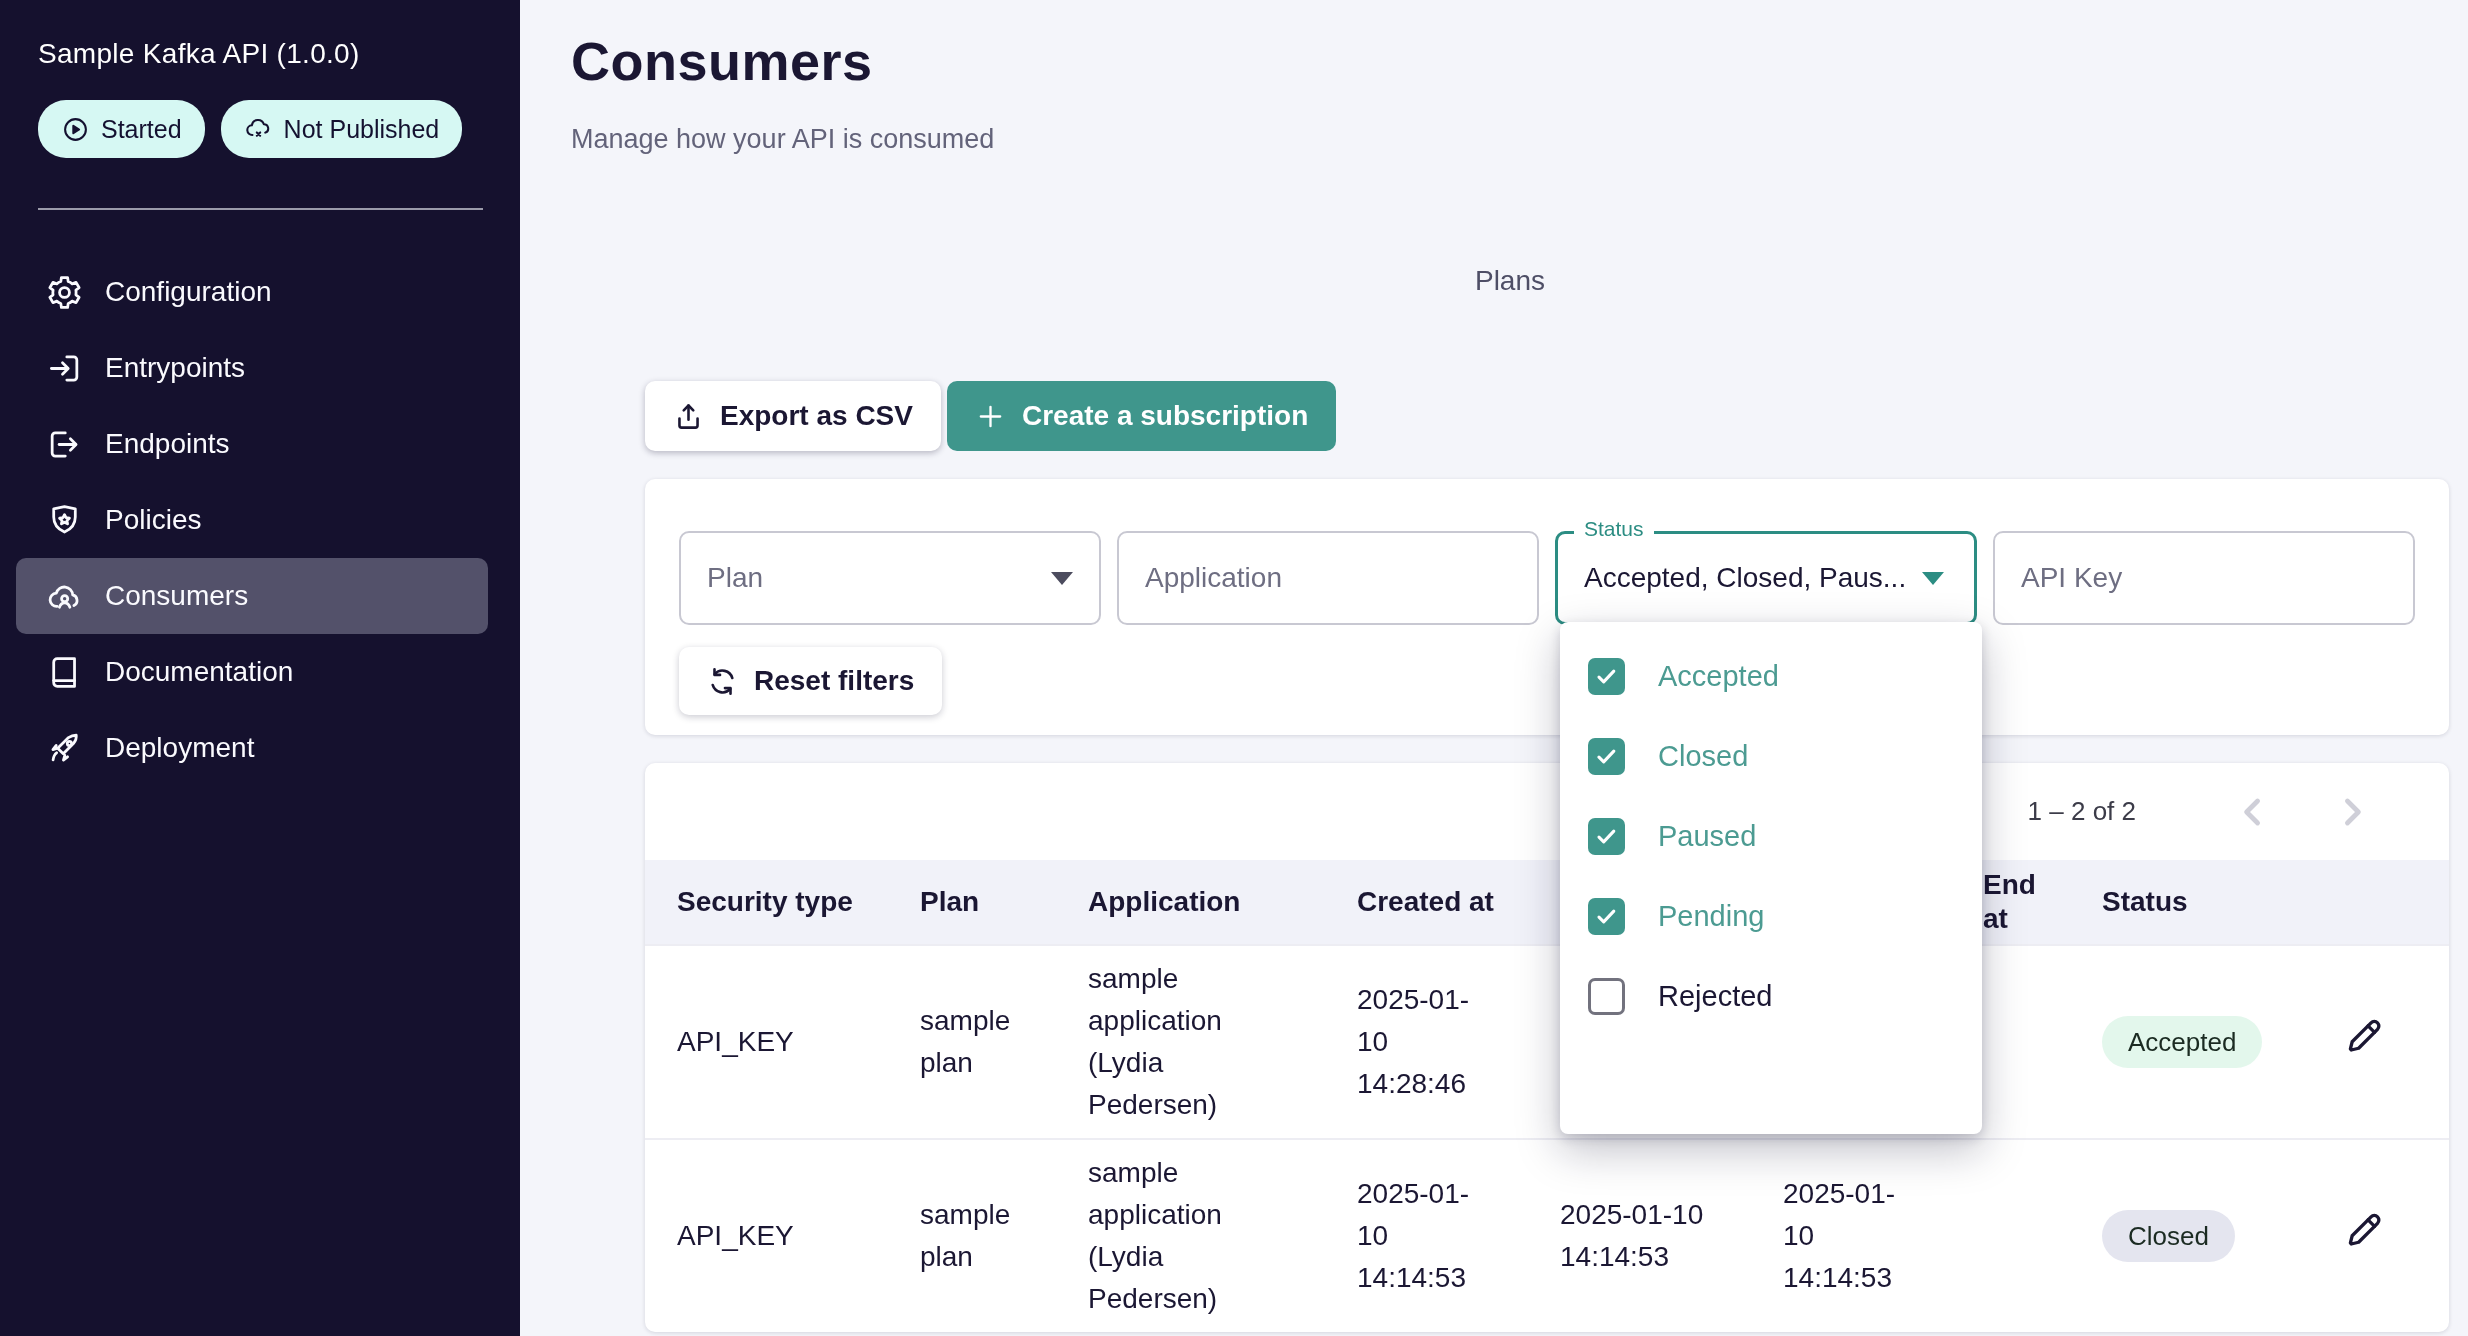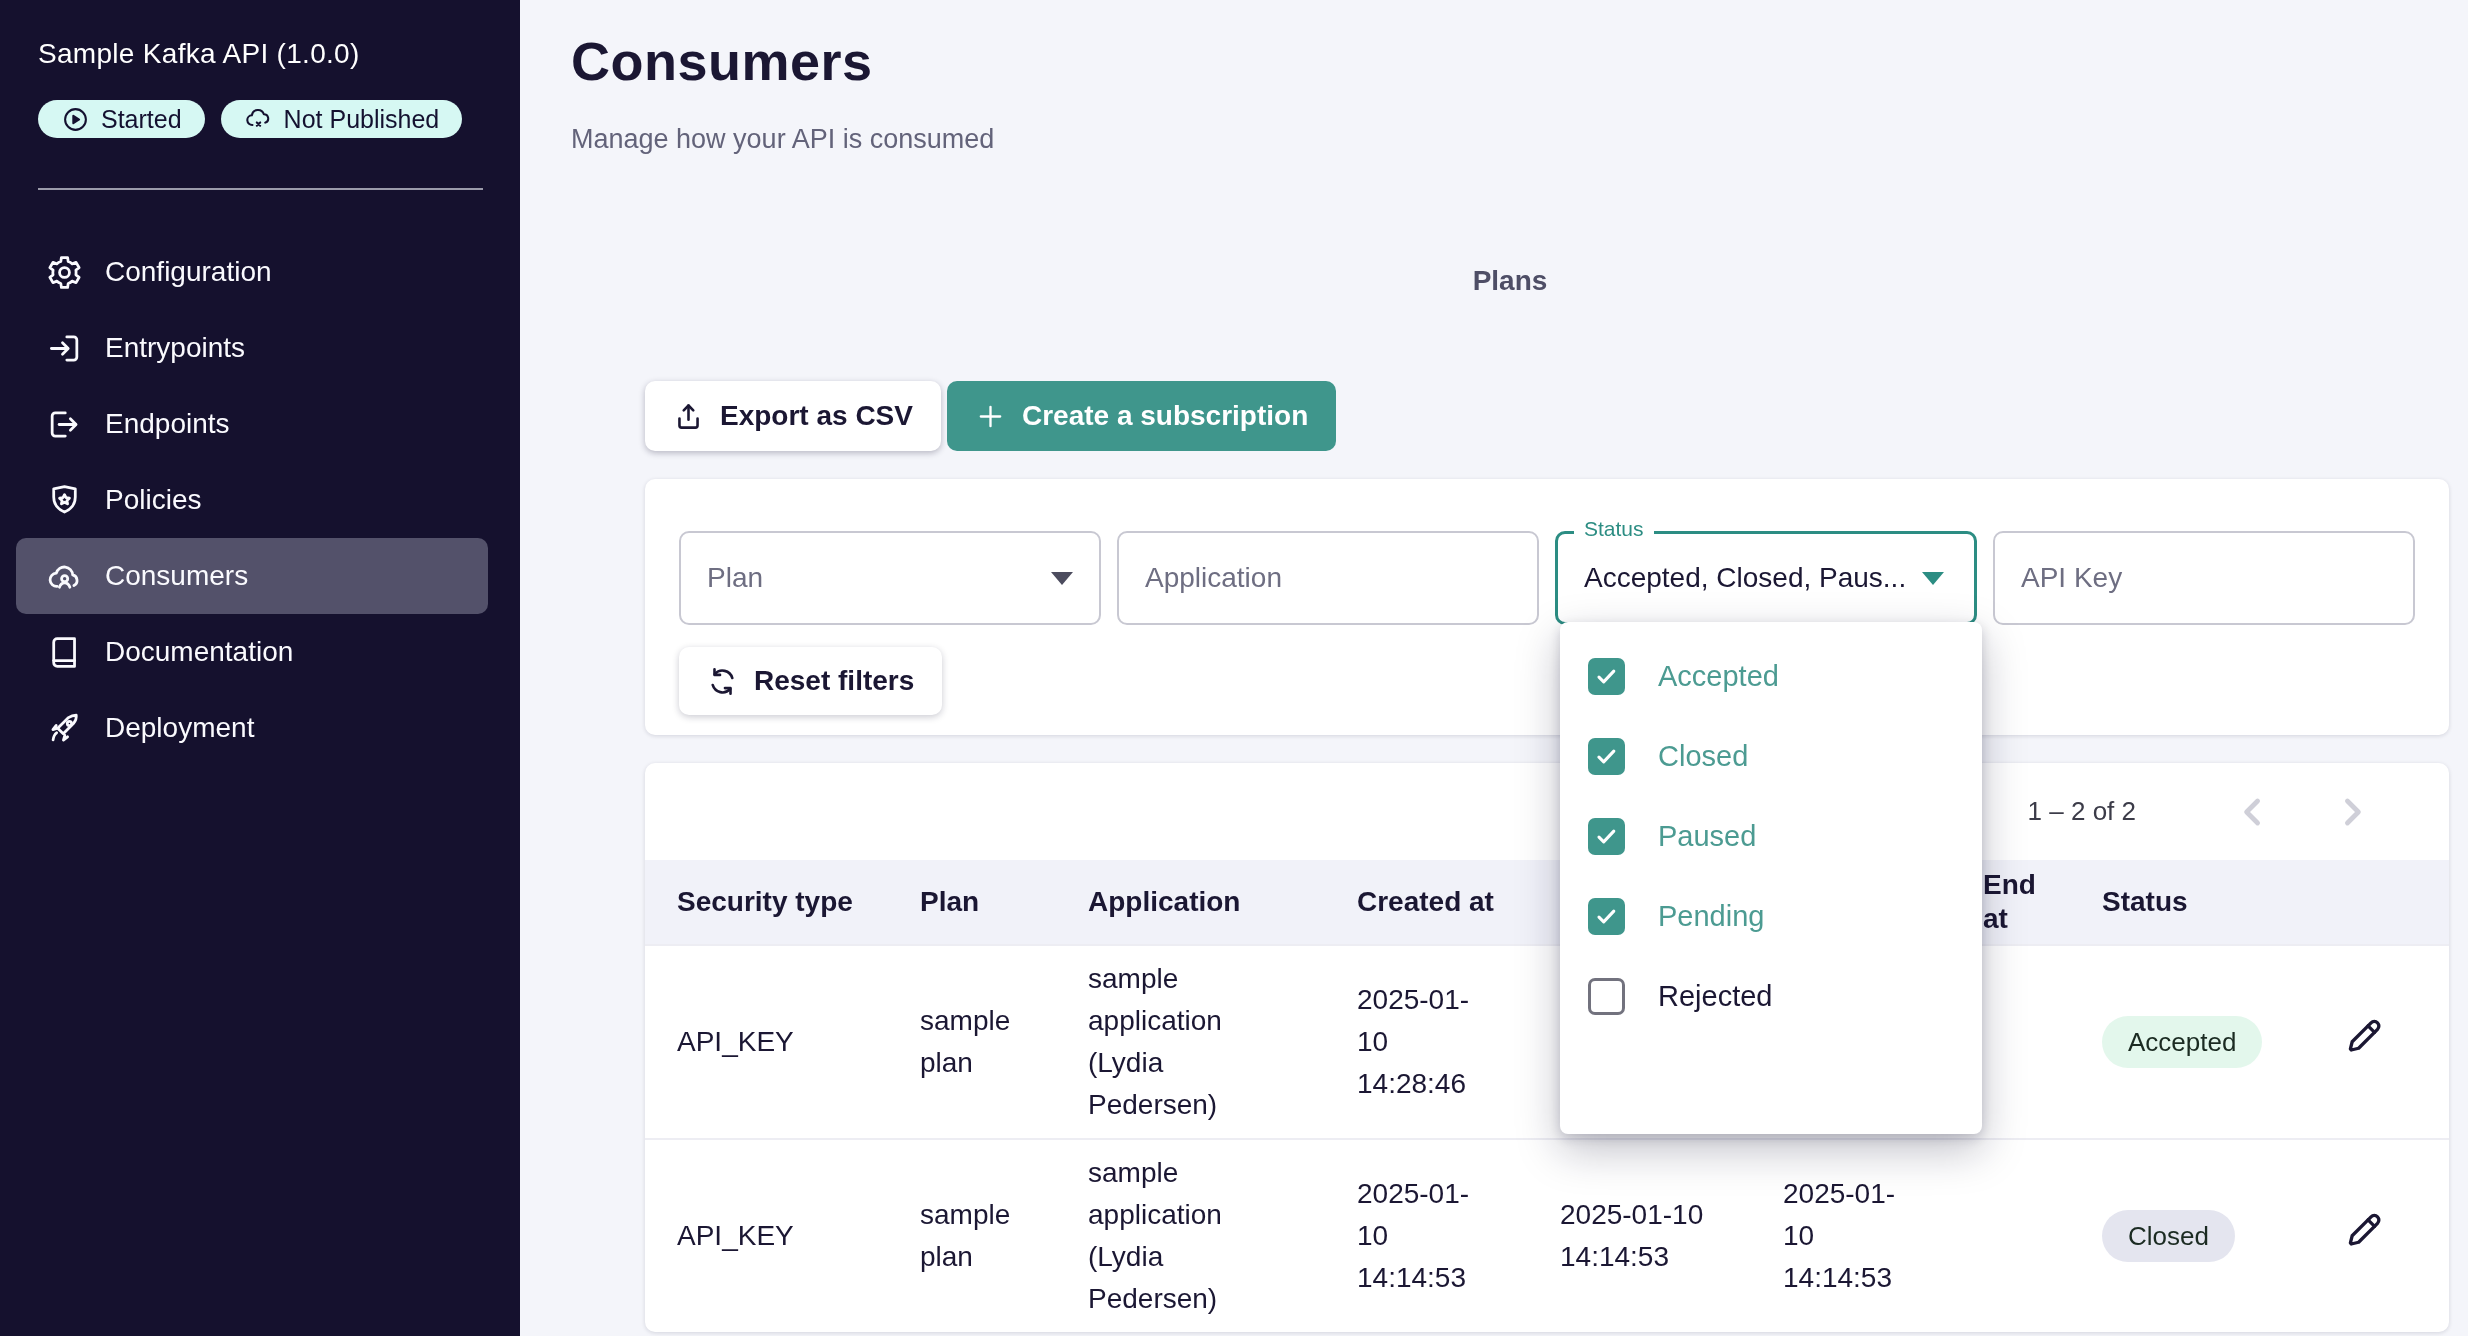--- a/index.html
+++ b/index.html
@@ -14,39 +14,39 @@
 
   
   .sidebar {
     width:520px; min-width:520px; height:1336px; background:#15112E; color:#fff;
     padding:38px 0 0 0;
   }
   .api-title { font-size:28px; padding:0 38px; letter-spacing:.3px; }
   .badges { display:flex; gap:16px; margin:30px 0 0 38px; }
   .pill {
     display:inline-flex; align-items:center; gap:11px; background:#D6F8F3; color:#141130;
-    height:38px; border-radius:28px; padding:0 23px; font-size:25px; font-weight:500;
+    height:58px; border-radius:28px; padding:0 23px; font-size:25px; font-weight:500;
   }
   .pill .icon svg { width:29px; height:29px; }
   .side-divider { border:none; border-top:2px solid #9B9BAA; margin:50px 37px 0 38px; }
   .nav { margin:44px 32px 0 16px; }
   .nav-item {
     display:flex; align-items:center; gap:22px; height:76px; padding-left:30px;
     border-radius:10px; font-size:28px; cursor:pointer; color:#FAFAFE;
   }
   .nav-item.active { background:#53516A; }
   .nav-item .icon svg { width:37px; height:37px; }
 
   
   .main { flex:1; padding:0 19px 0 51px; position:relative; }
   .page-title { margin:30px 0 0 0; font-size:54px; font-weight:700; color:#1B1733; letter-spacing:.5px; }
   .subtitle { margin-top:32px; font-size:27px; color:#63637A; }
   .tabs { display:flex; margin-top:110px; }
   .tab {
-    flex:1; text-align:center; font-size:28px; font-weight:700; color:#4E4E66;
+    flex:1; text-align:center; font-size:28px; font-weight:400; color:#4E4E66;
     padding-bottom:22px; border-bottom:4px solid transparent; cursor:pointer;
   }
   .tab.active { color:#2C8D83; font-weight:700; border-bottom-color:#3A8F88; }
 
   .section { padding-left:74px; }
   .heading-row { display:flex; align-items:center; margin-top:58px; }
   .section-heading { flex:1; margin:0; font-size:44px; font-weight:700; color:#1B1733; }
   .btn {
     display:inline-flex; align-items:center; gap:16px; height:70px; border:none;
     border-radius:10px; font-size:28px; font-weight:600; padding:16px 28px; cursor:pointer;

